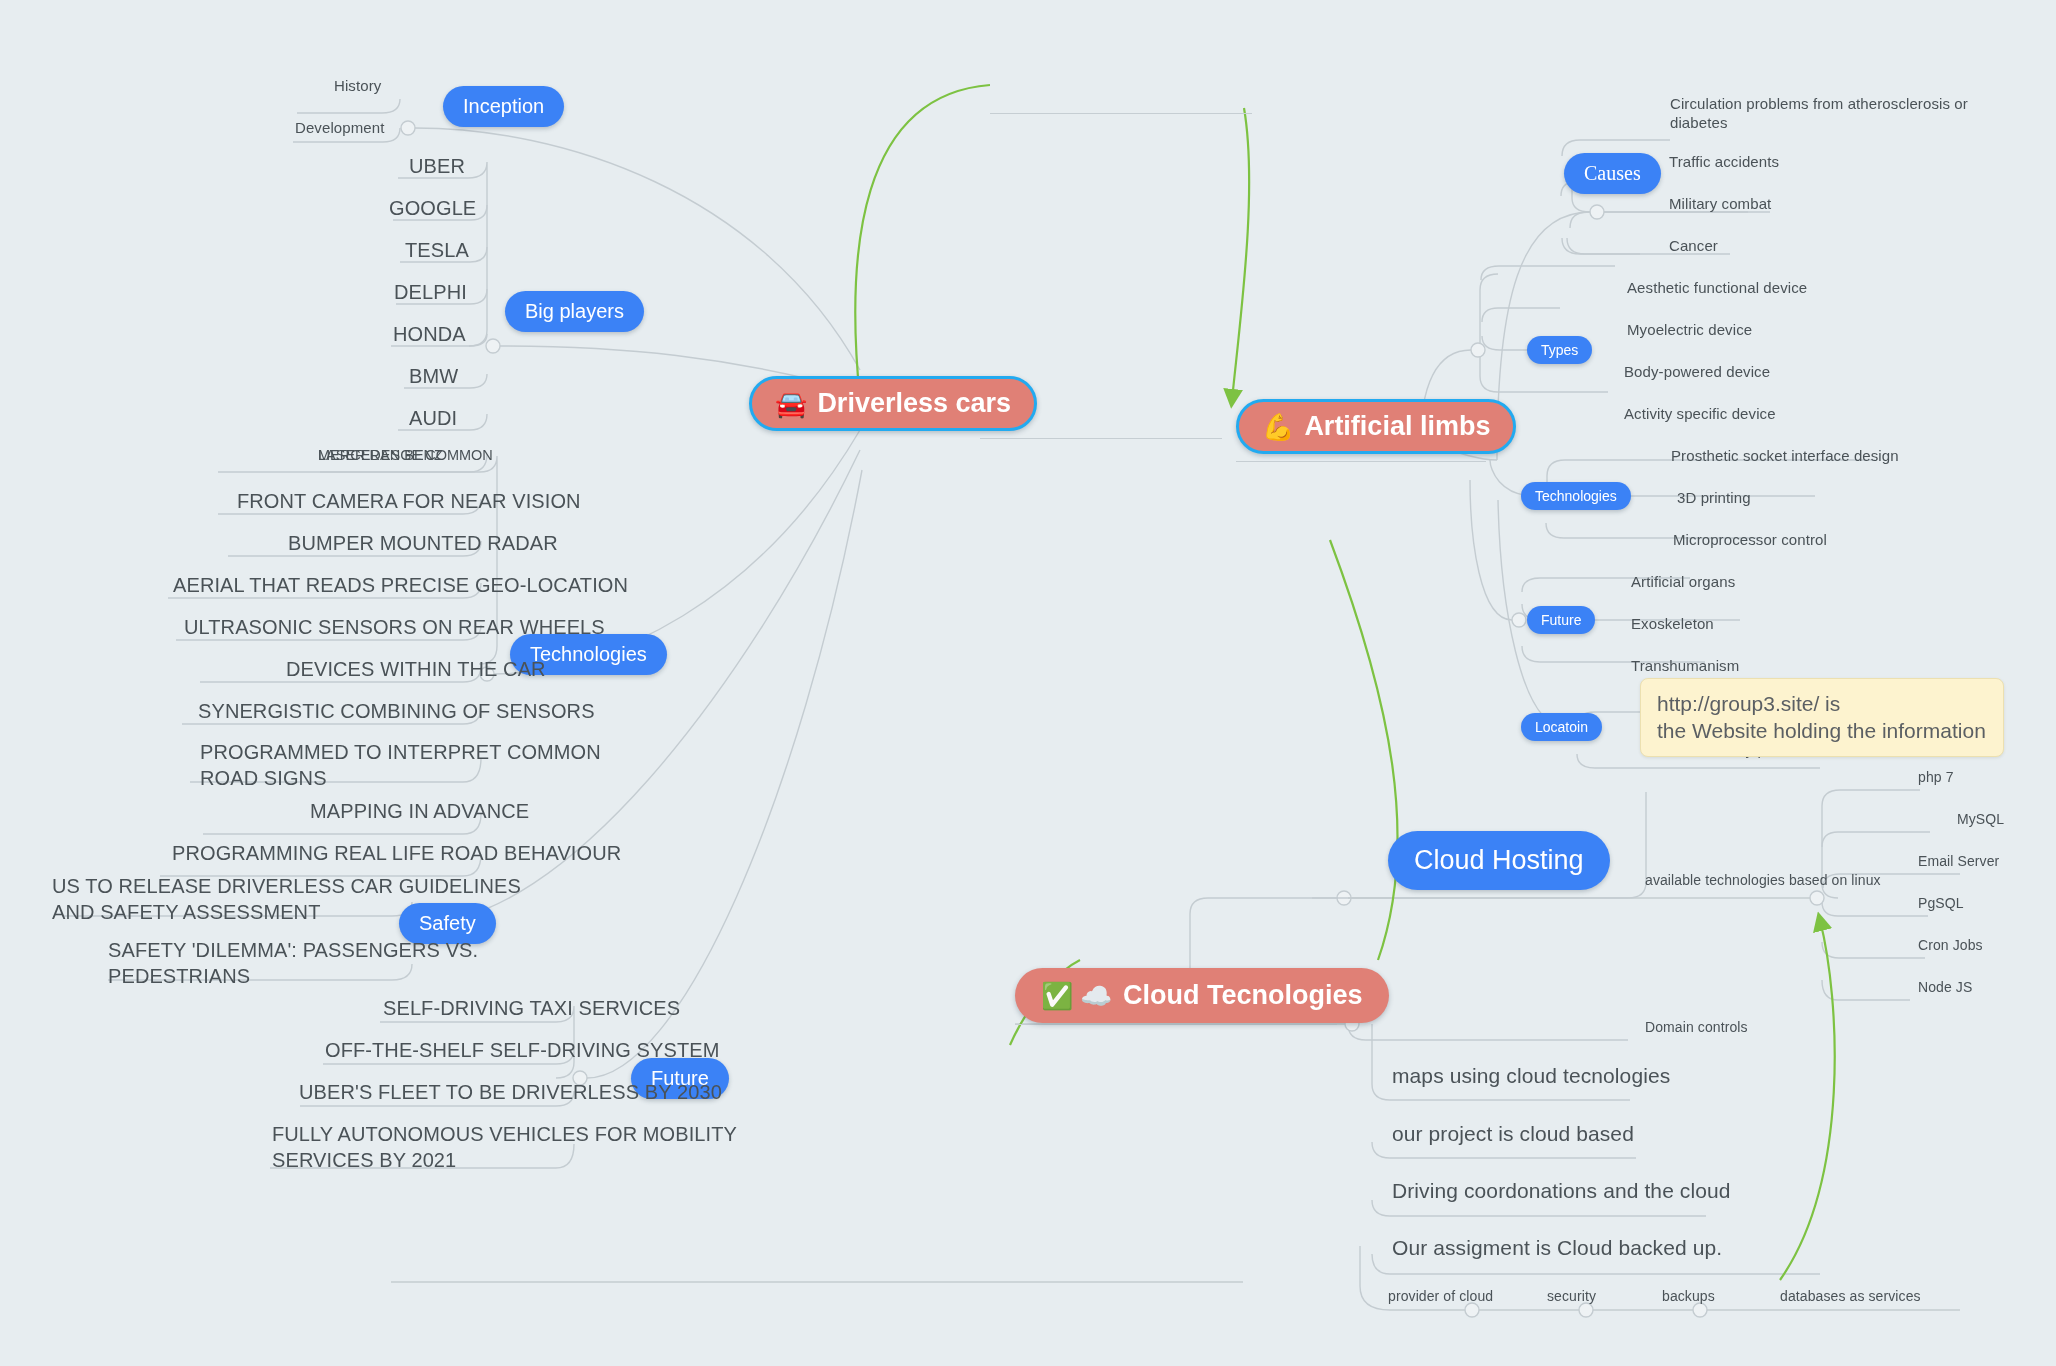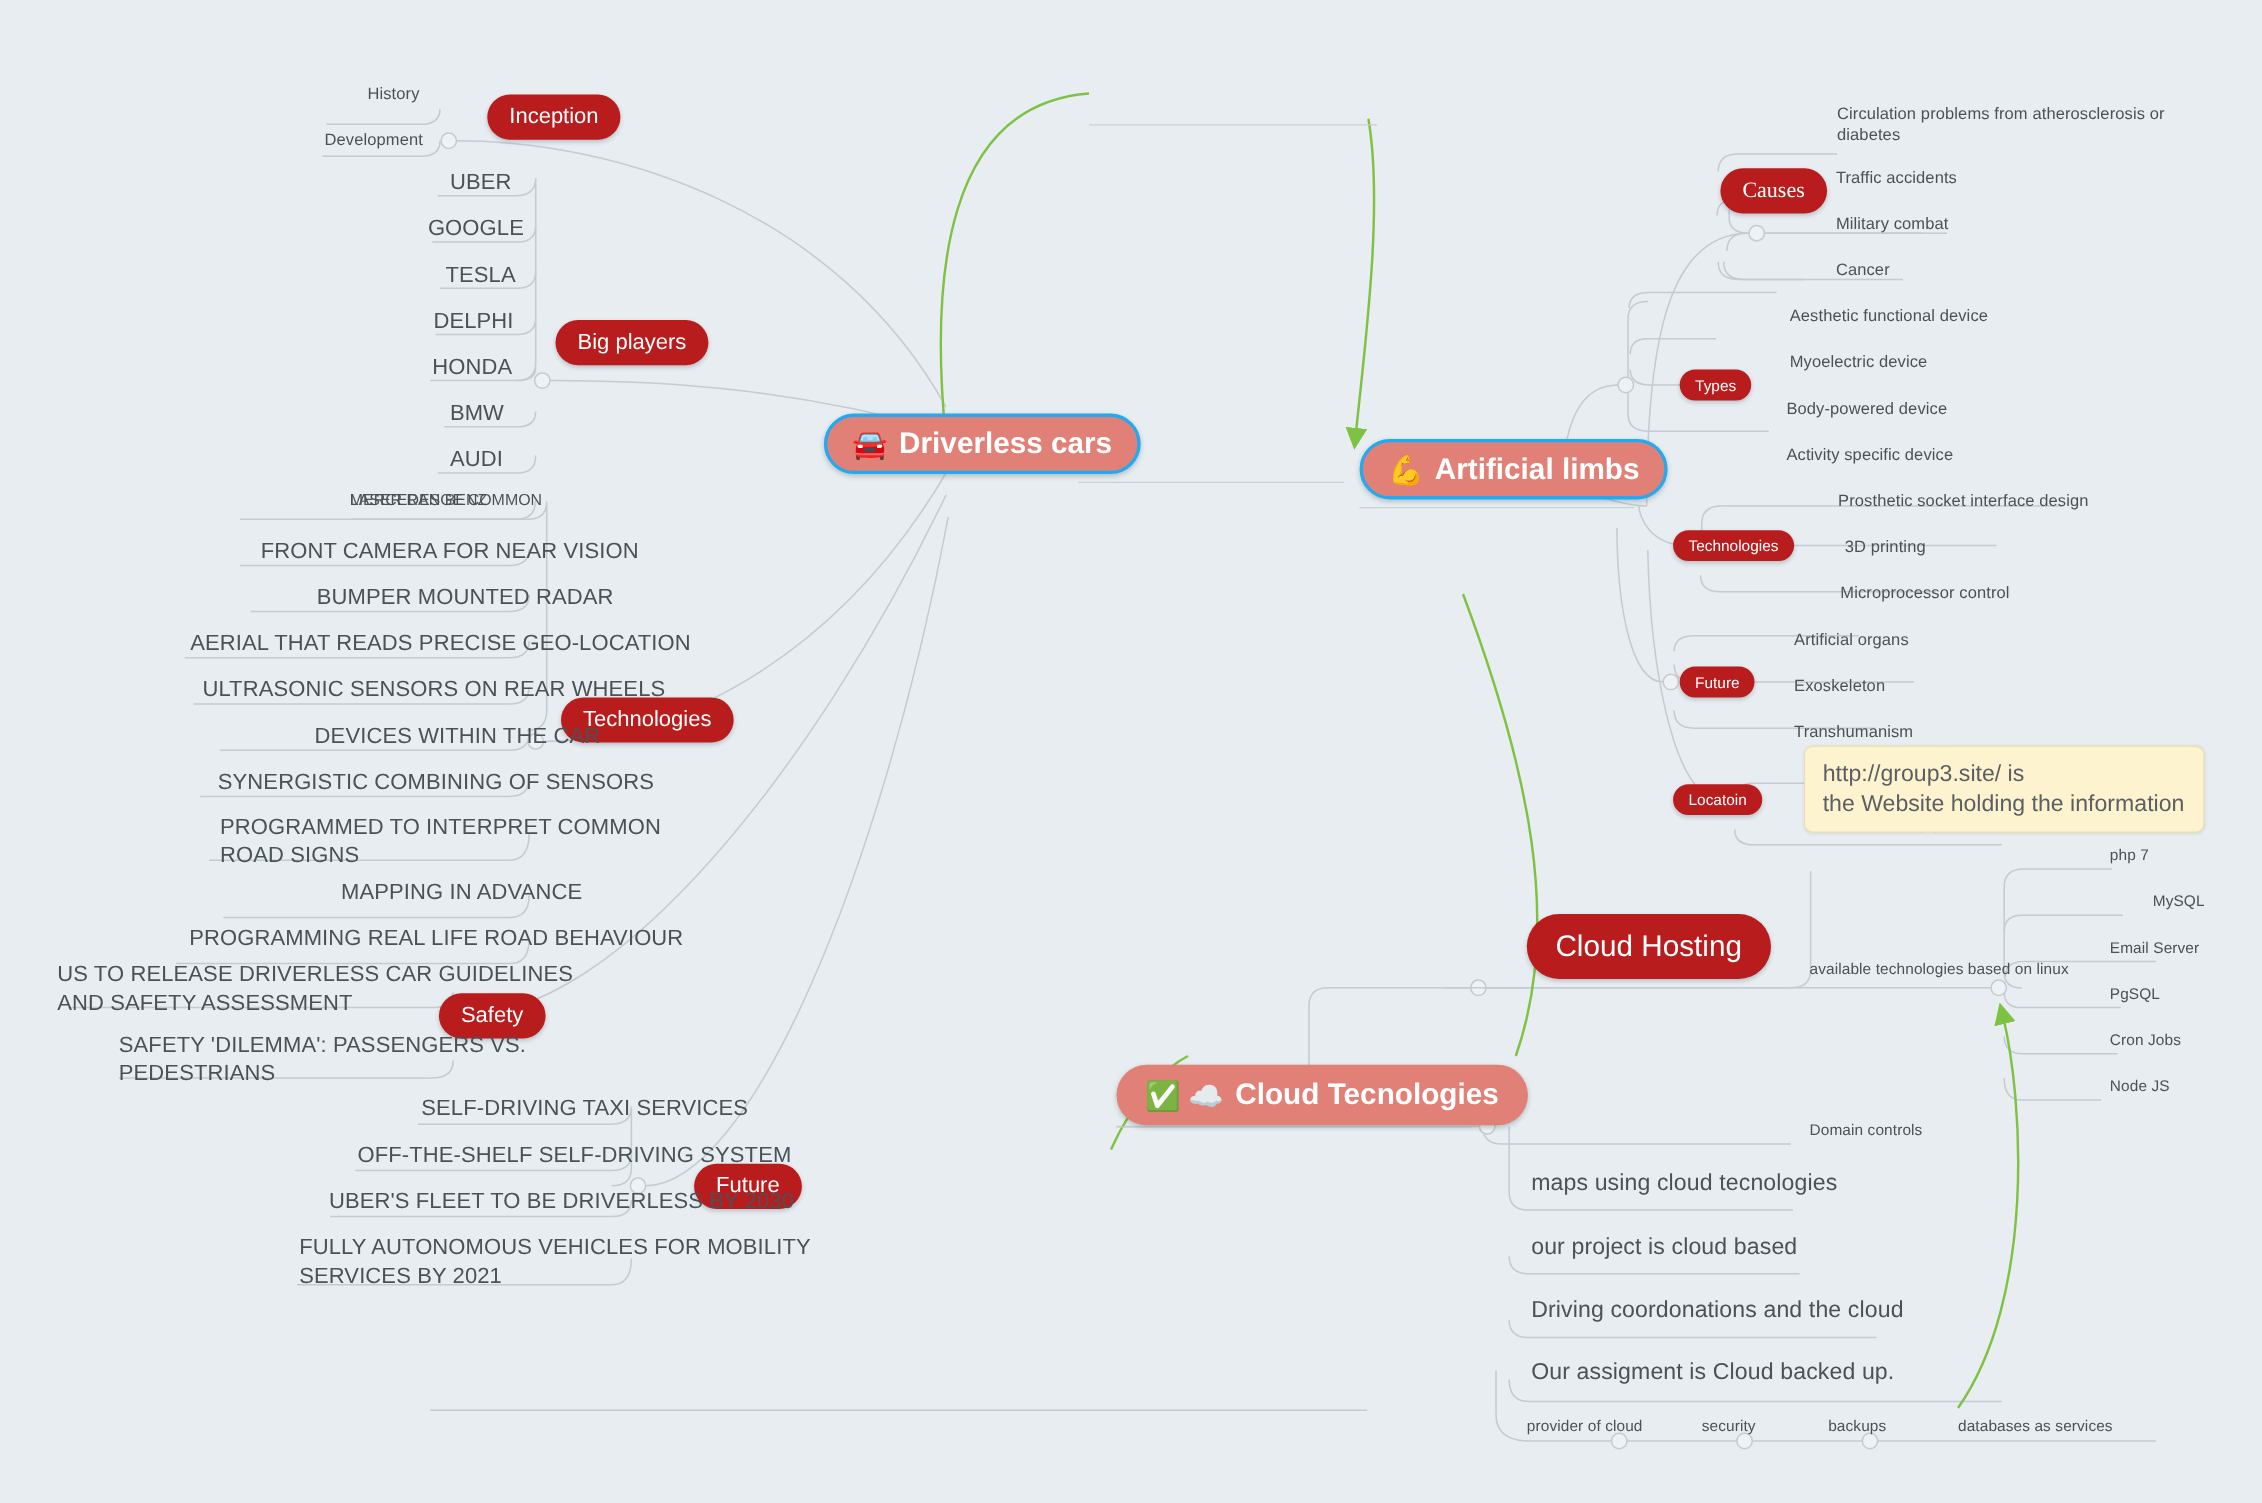--- a/index.html
+++ b/index.html
@@ -22,21 +22,21 @@
     letter-spacing:.1px;
   }
   .leaf.caps{ font-size:20px; }
   .leaf.reg{ font-size:15px; }
   .leaf.sm{ font-size:14px; }
   .leaf.big{ font-size:21px; color:#4a5257; }
 
   
   .pill{
     position:absolute;
-    background:#b91c1c;
+    background:#3b82f6;
     color:#ffffff;
     border-radius:999px;
     display:flex;align-items:center;justify-content:center;
     box-shadow:0 2px 4px rgba(60,80,95,.28);
     white-space:nowrap;
     font-weight:400;
   }
   .pill.s{ font-size:14px; padding:6px 14px; }
   .pill.m{ font-size:20px; padding:9px 20px; }
   .pill.l{ font-size:27px; padding:14px 26px; }

